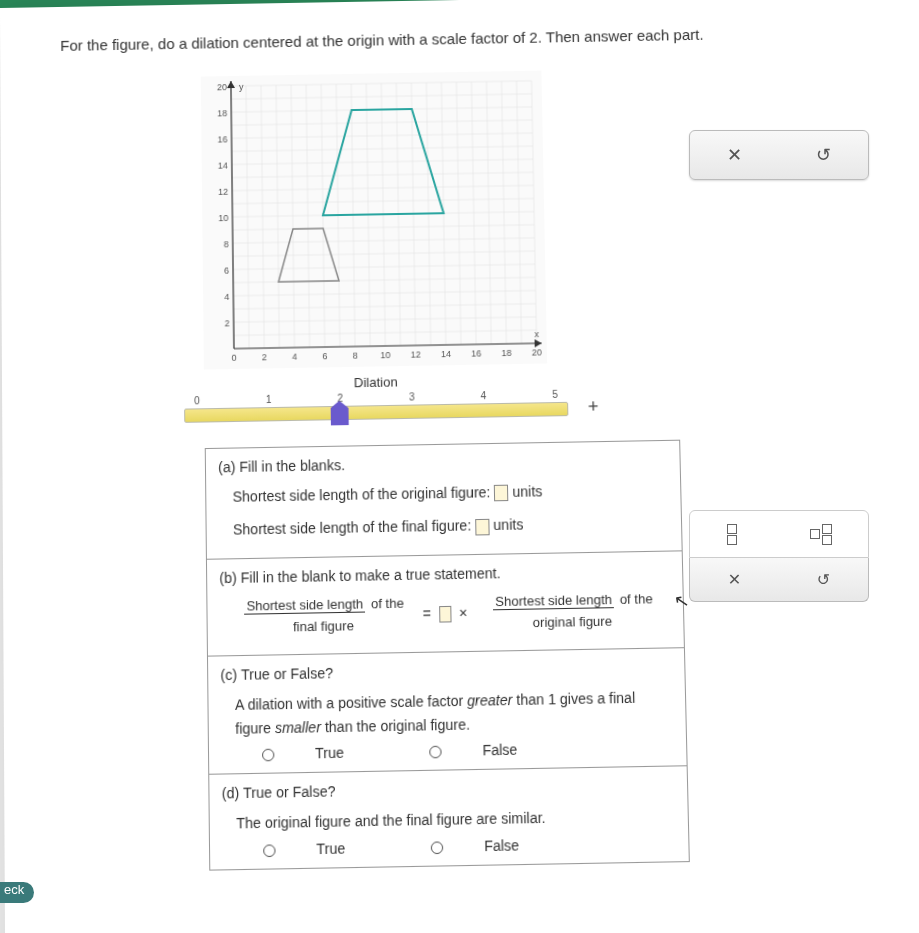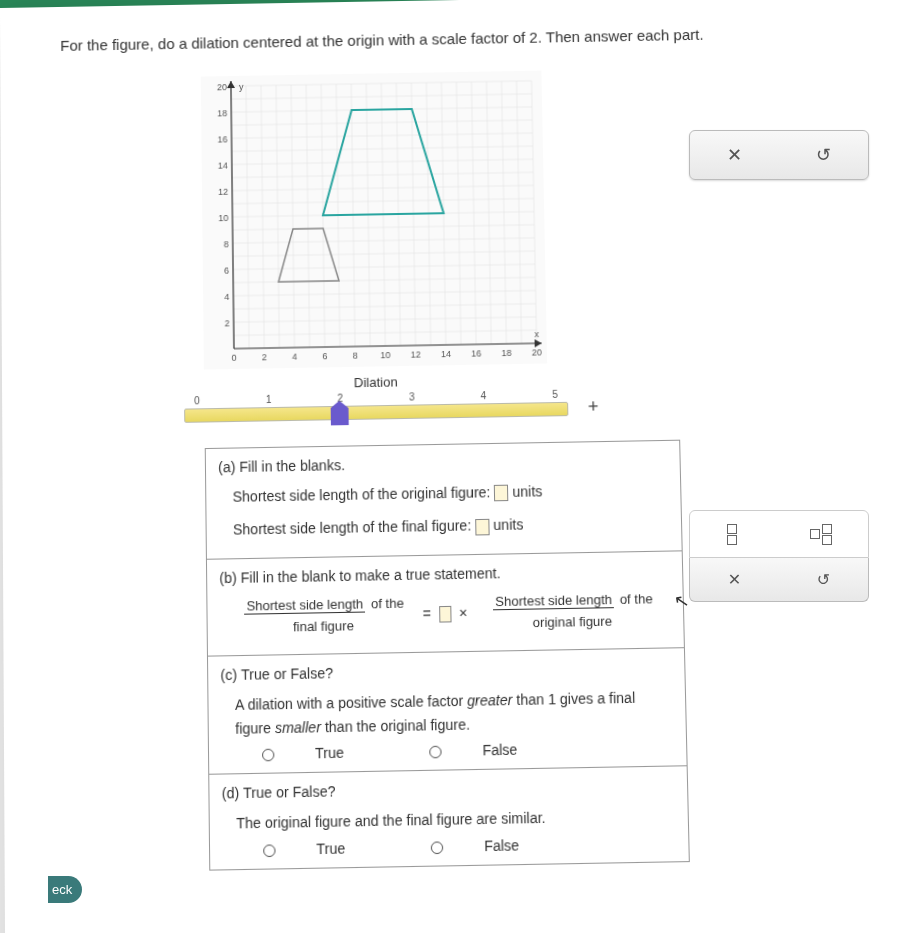--- a/index.html
+++ b/index.html
@@ -188,24 +188,23 @@
     font-size: 18px;
     color: #333;
     transform: rotate(-10deg);
   }
   .eck {
     position: absolute;
     left: 0;
     bottom: 30px;
     background: #3a7a7a;
     color: #fff;
-    padding: 6px 10px 6px 4px;
+    padding: 0 10px 6px 4px;
     border-radius: 0 14px 14px 0;
     font-size: 13px;
-    margin-left: 48px;
   }
   em { font-style: italic; }
 </style>
 </head>
 <body>
 <div class="top-bar"></div>
 <div class="page">
 
 <div class="question-text">For the figure, do a dilation centered at the origin with a scale factor of 2. Then answer each part.</div>
 

